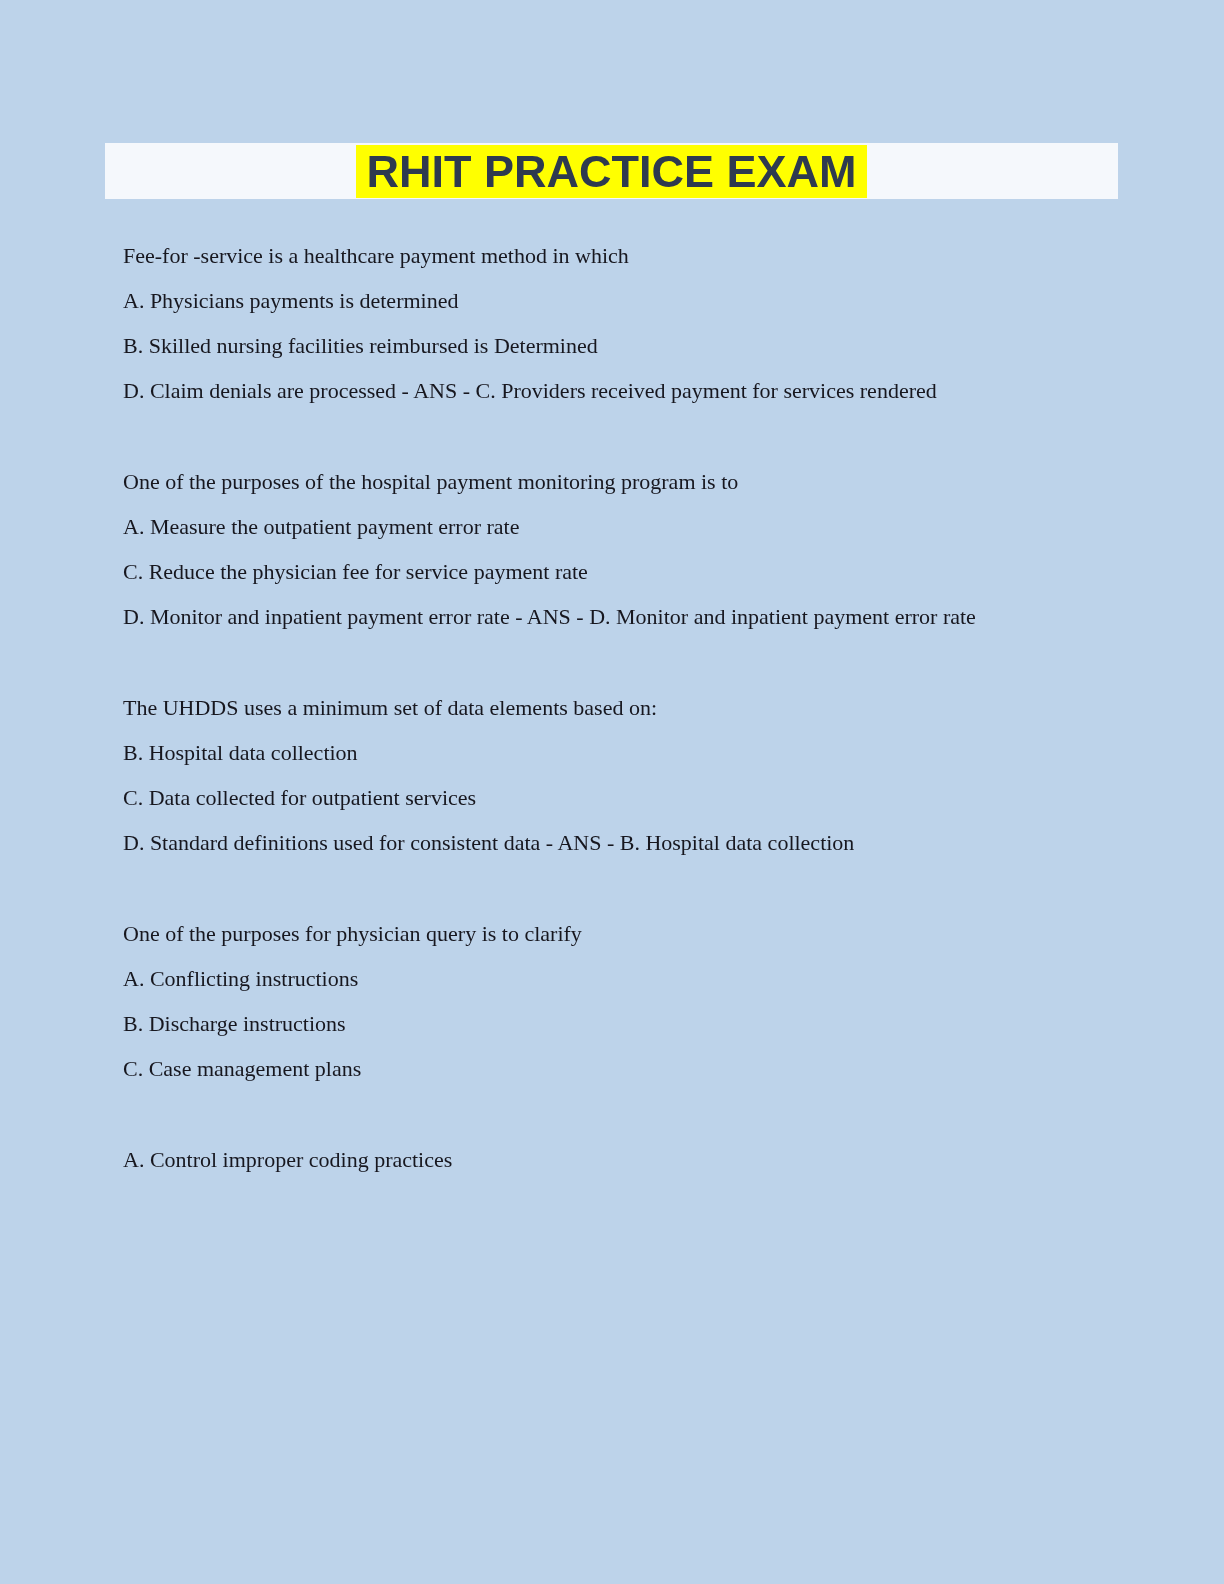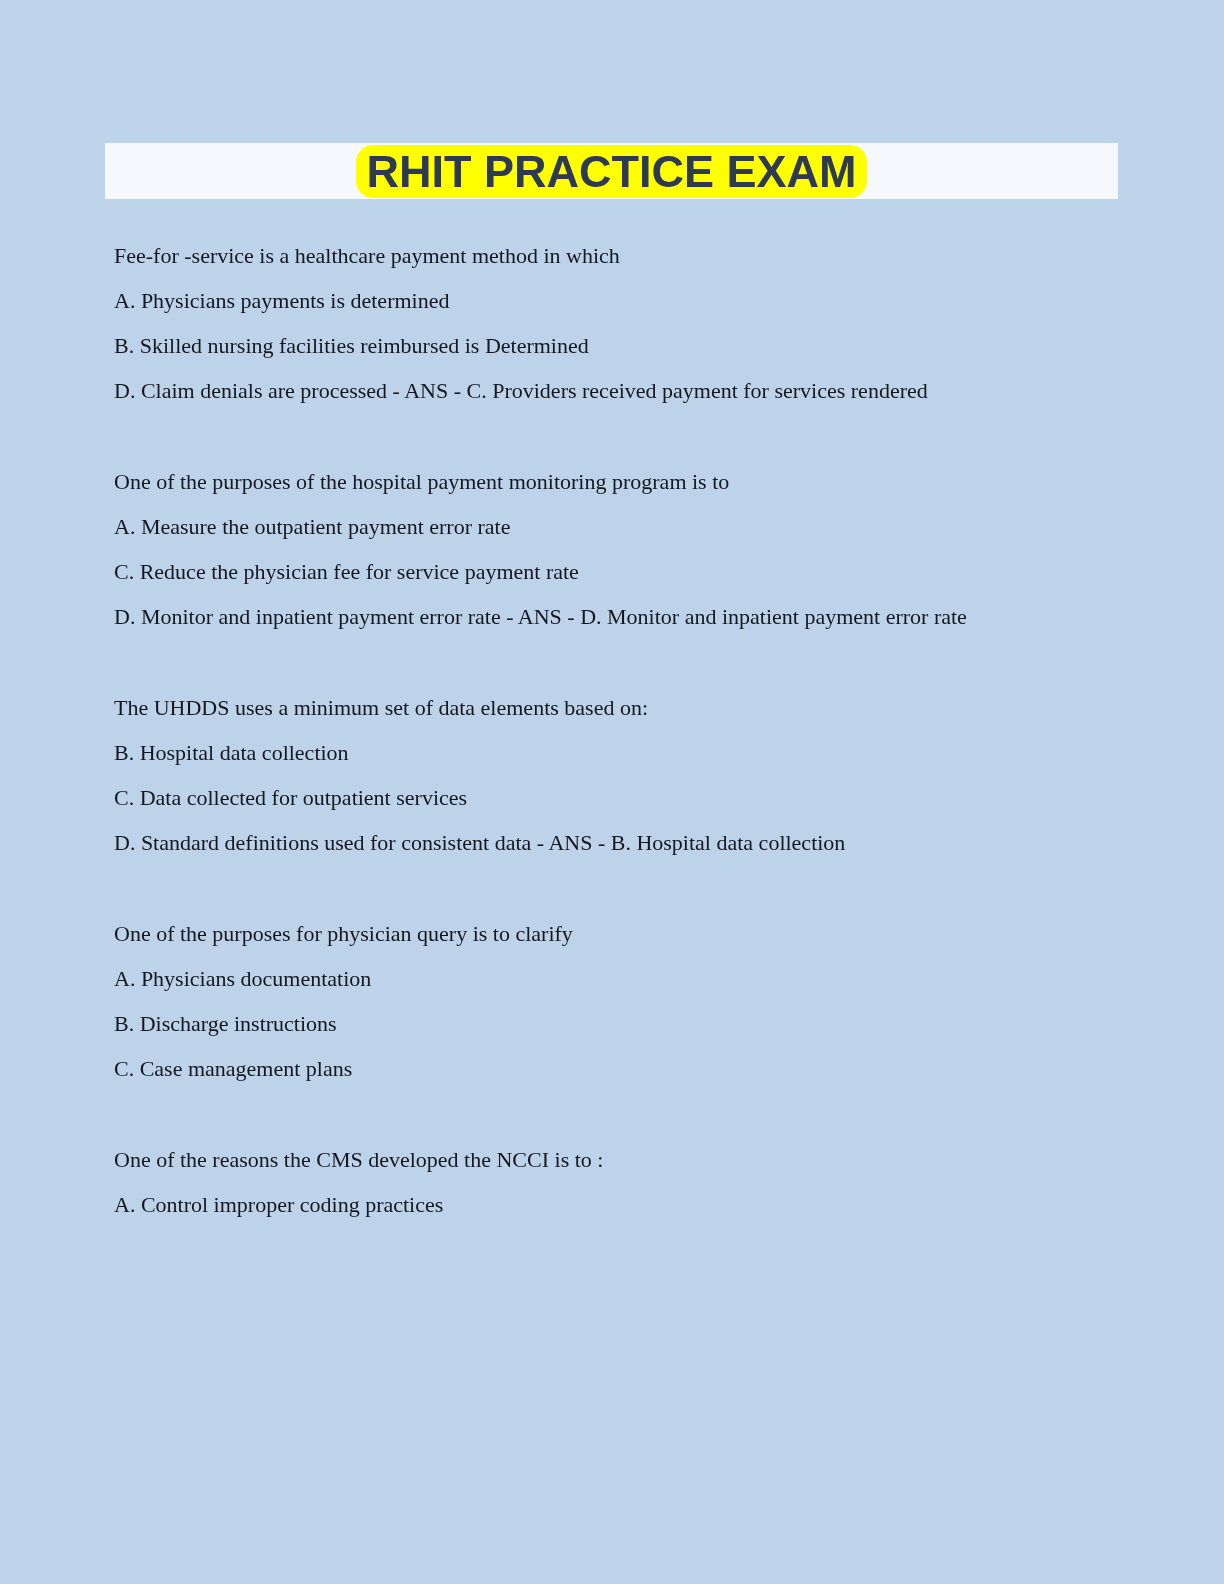--- a/index.html
+++ b/index.html
@@ -28,25 +28,24 @@
   }
   .title-hl {
     background: #ffff00;
     color: #2e3a4f;
     font-family: "Liberation Sans", sans-serif;
     font-weight: bold;
     font-size: 45px;
     line-height: 53px;
     padding: 0 10px;
     white-space: nowrap;
-    border-radius: 17px;
   }
   .content {
     position: absolute;
-    left: 114px;
+    left: 123px;
     top: 233px;
     width: 1016px;
   }
   .question-block {
     margin: 0 0 46px 0;
   }
   .line {
     margin: 0;
     font-size: 22px;
     line-height: 45px;
@@ -75,22 +74,21 @@
         <p class="line">D. Monitor and inpatient payment error rate - ANS - D. Monitor and inpatient payment error rate</p>
       </div>
       <div class="question-block">
         <p class="line">The UHDDS uses a minimum set of data elements based on:</p>
         <p class="line">B. Hospital data collection</p>
         <p class="line">C. Data collected for outpatient services</p>
         <p class="line">D. Standard definitions used for consistent data - ANS - B. Hospital data collection</p>
       </div>
       <div class="question-block">
         <p class="line">One of the purposes for physician query is to clarify</p>
-        <p class="line">A. Physicians documentation</p>
+        <p class="line">A. Conflicting instructions</p>
         <p class="line">B. Discharge instructions</p>
         <p class="line">C. Case management plans</p>
       </div>
       <div class="question-block">
-        <p class="line">One of the reasons the CMS developed the NCCI is to :</p>
         <p class="line">A. Control improper coding practices</p>
       </div>
     </div>
 </div>
 
 </body></html>

